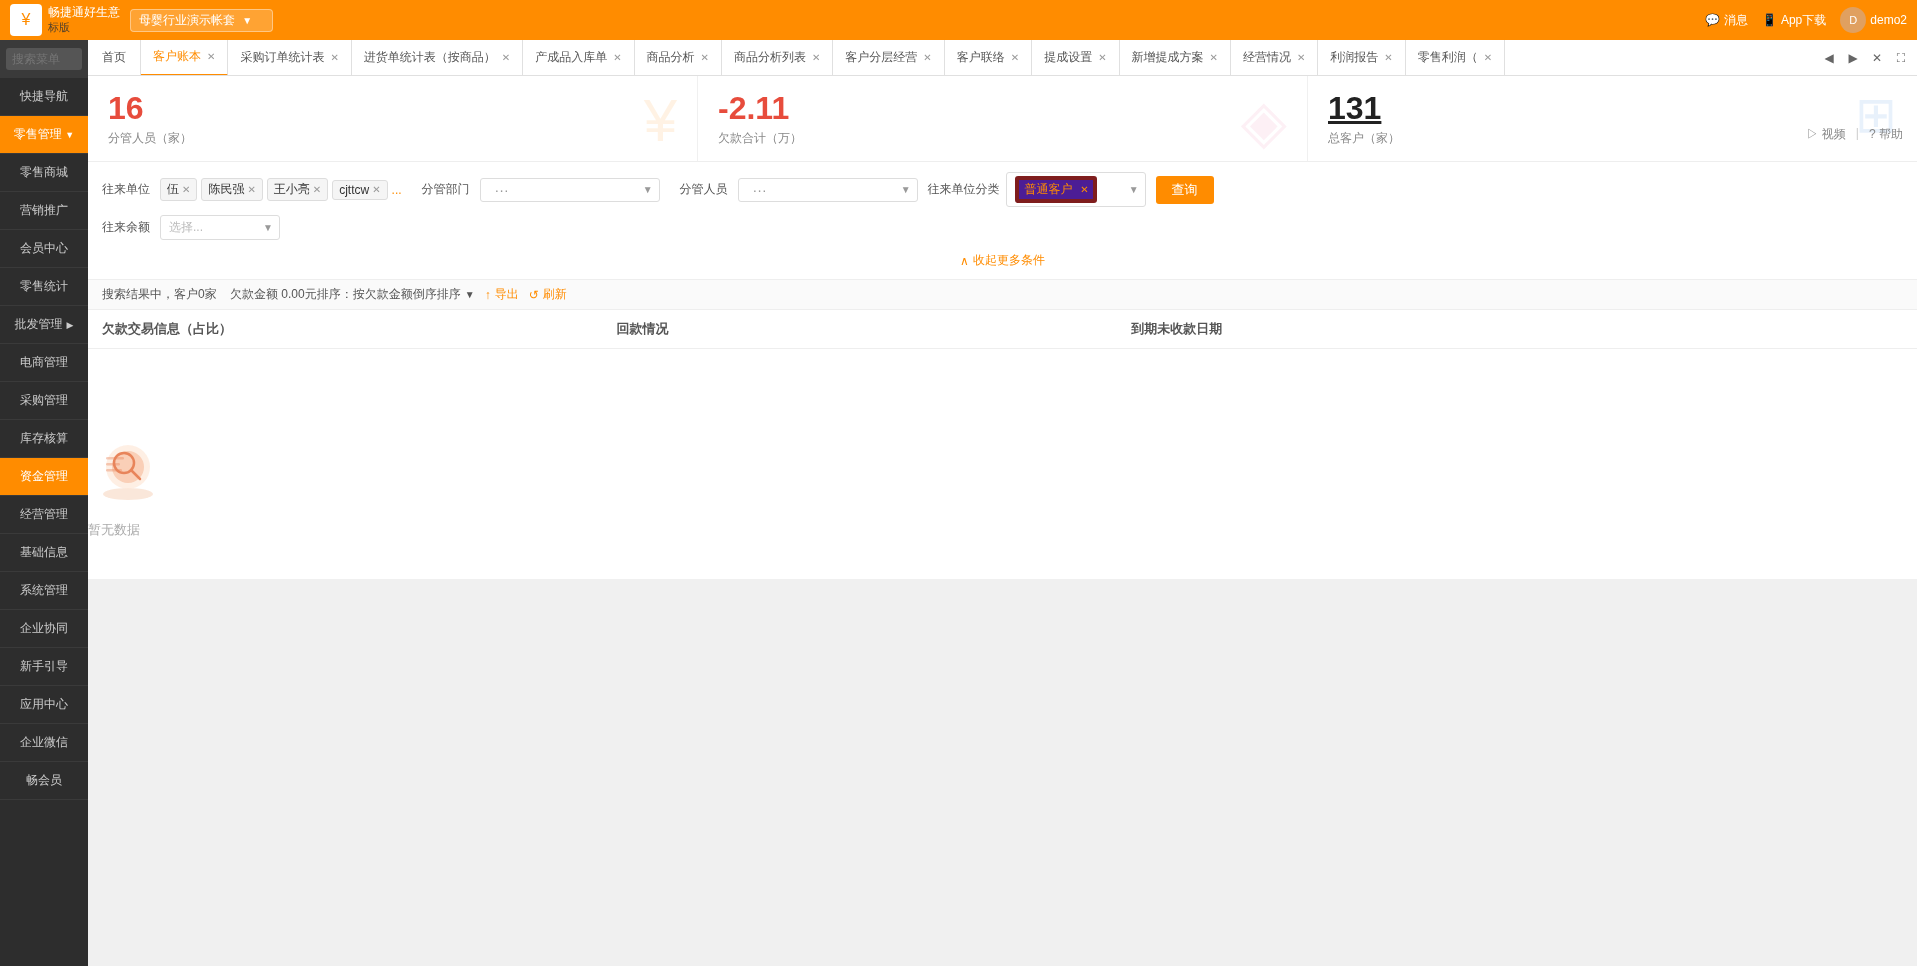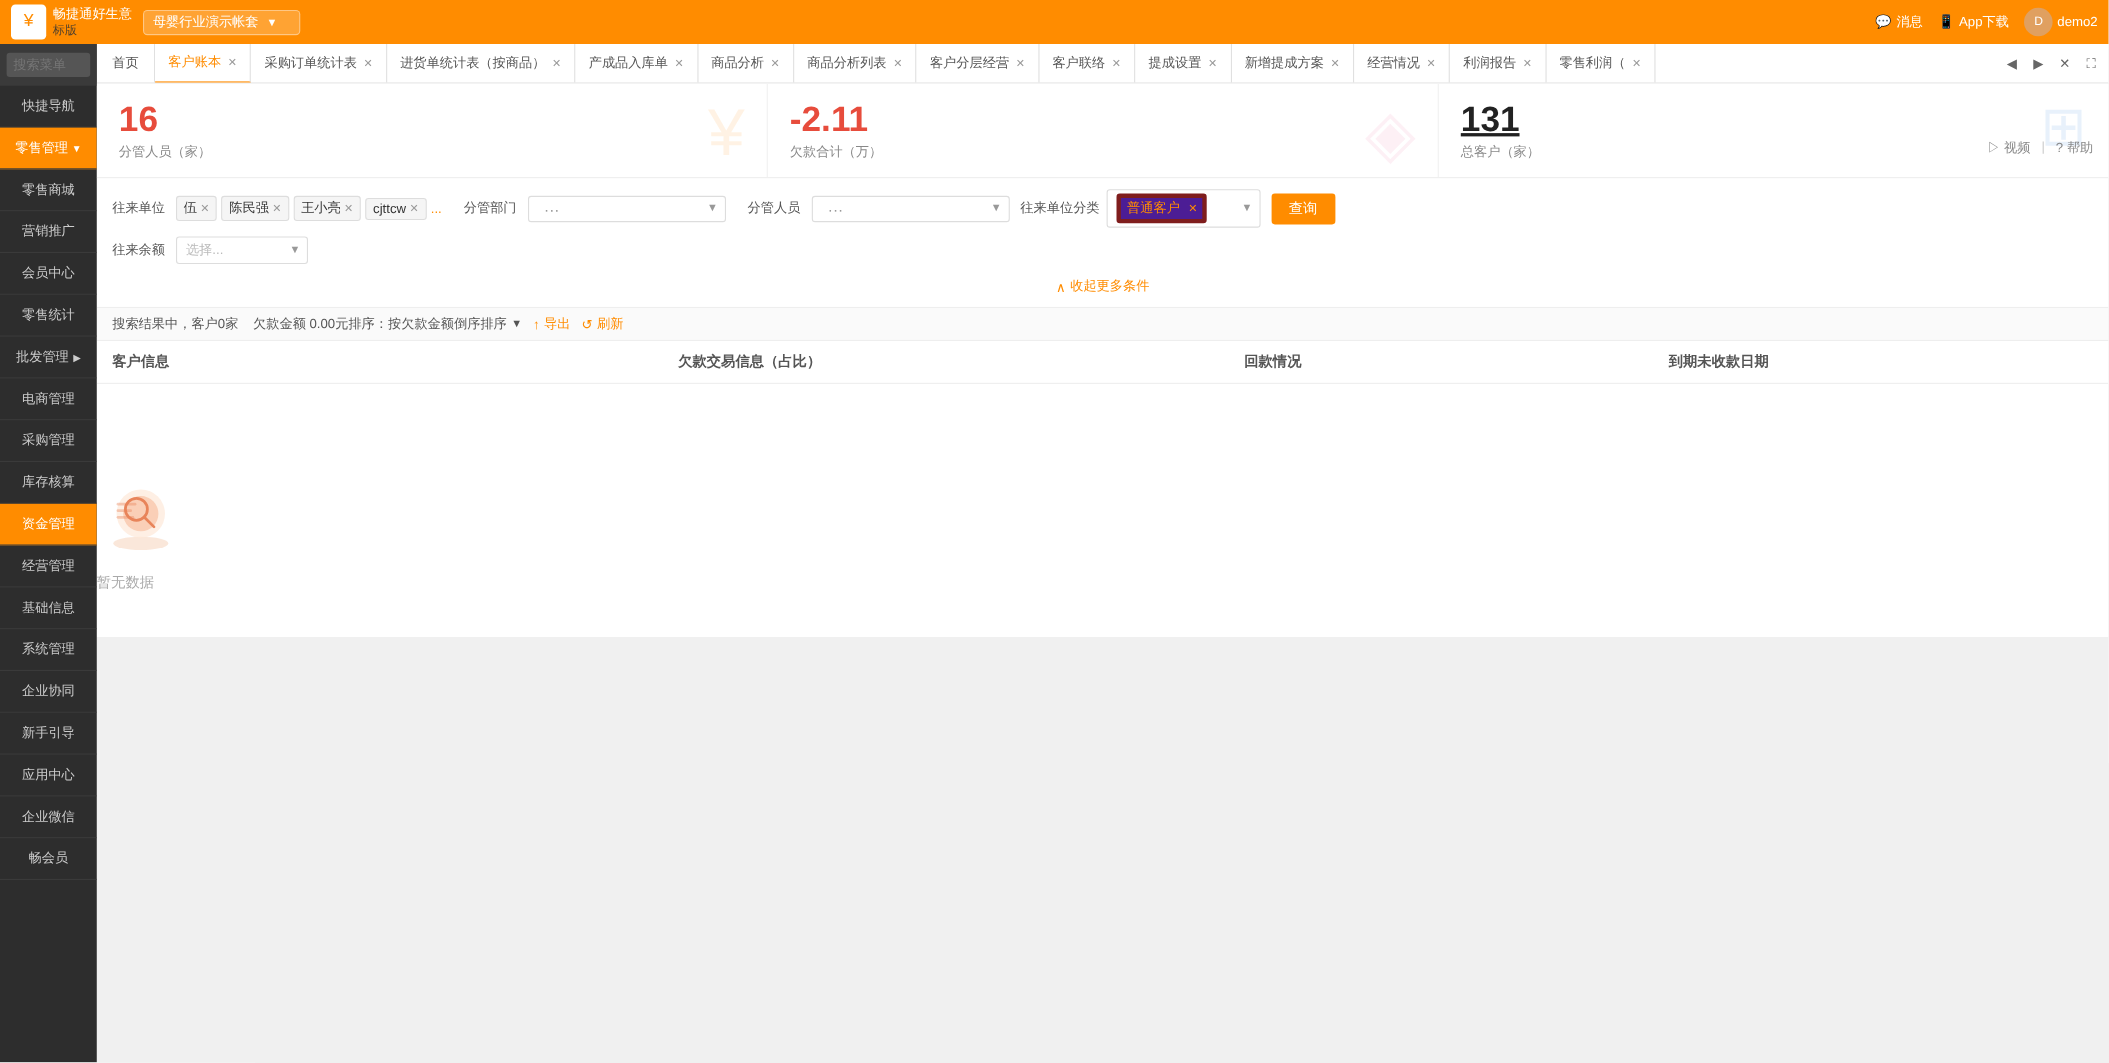--- a/index.html
+++ b/index.html
@@ -379,21 +379,20 @@
               </div>
               <div class="results-action">
                 <span>↺</span>
                 <span>刷新</span>
               </div>
             </div>
           </div>
 
           <div style="background:#fff;">
             <div class="table-header">
-              <div>客户信息</div>
               <div>欠款交易信息（占比）</div>
               <div>回款情况</div>
               <div>到期未收款日期</div>
             </div>
 
             <div class="empty-state">
               <div class="empty-icon">
                 
                 <svg width="80" height="80" viewBox="0 0 80 80" fill="none" xmlns="http://www.w3.org/2000/svg">
                   <ellipse cx="40" cy="65" rx="25" ry="6" fill="#f5d0b5" opacity="0.5"></ellipse>

